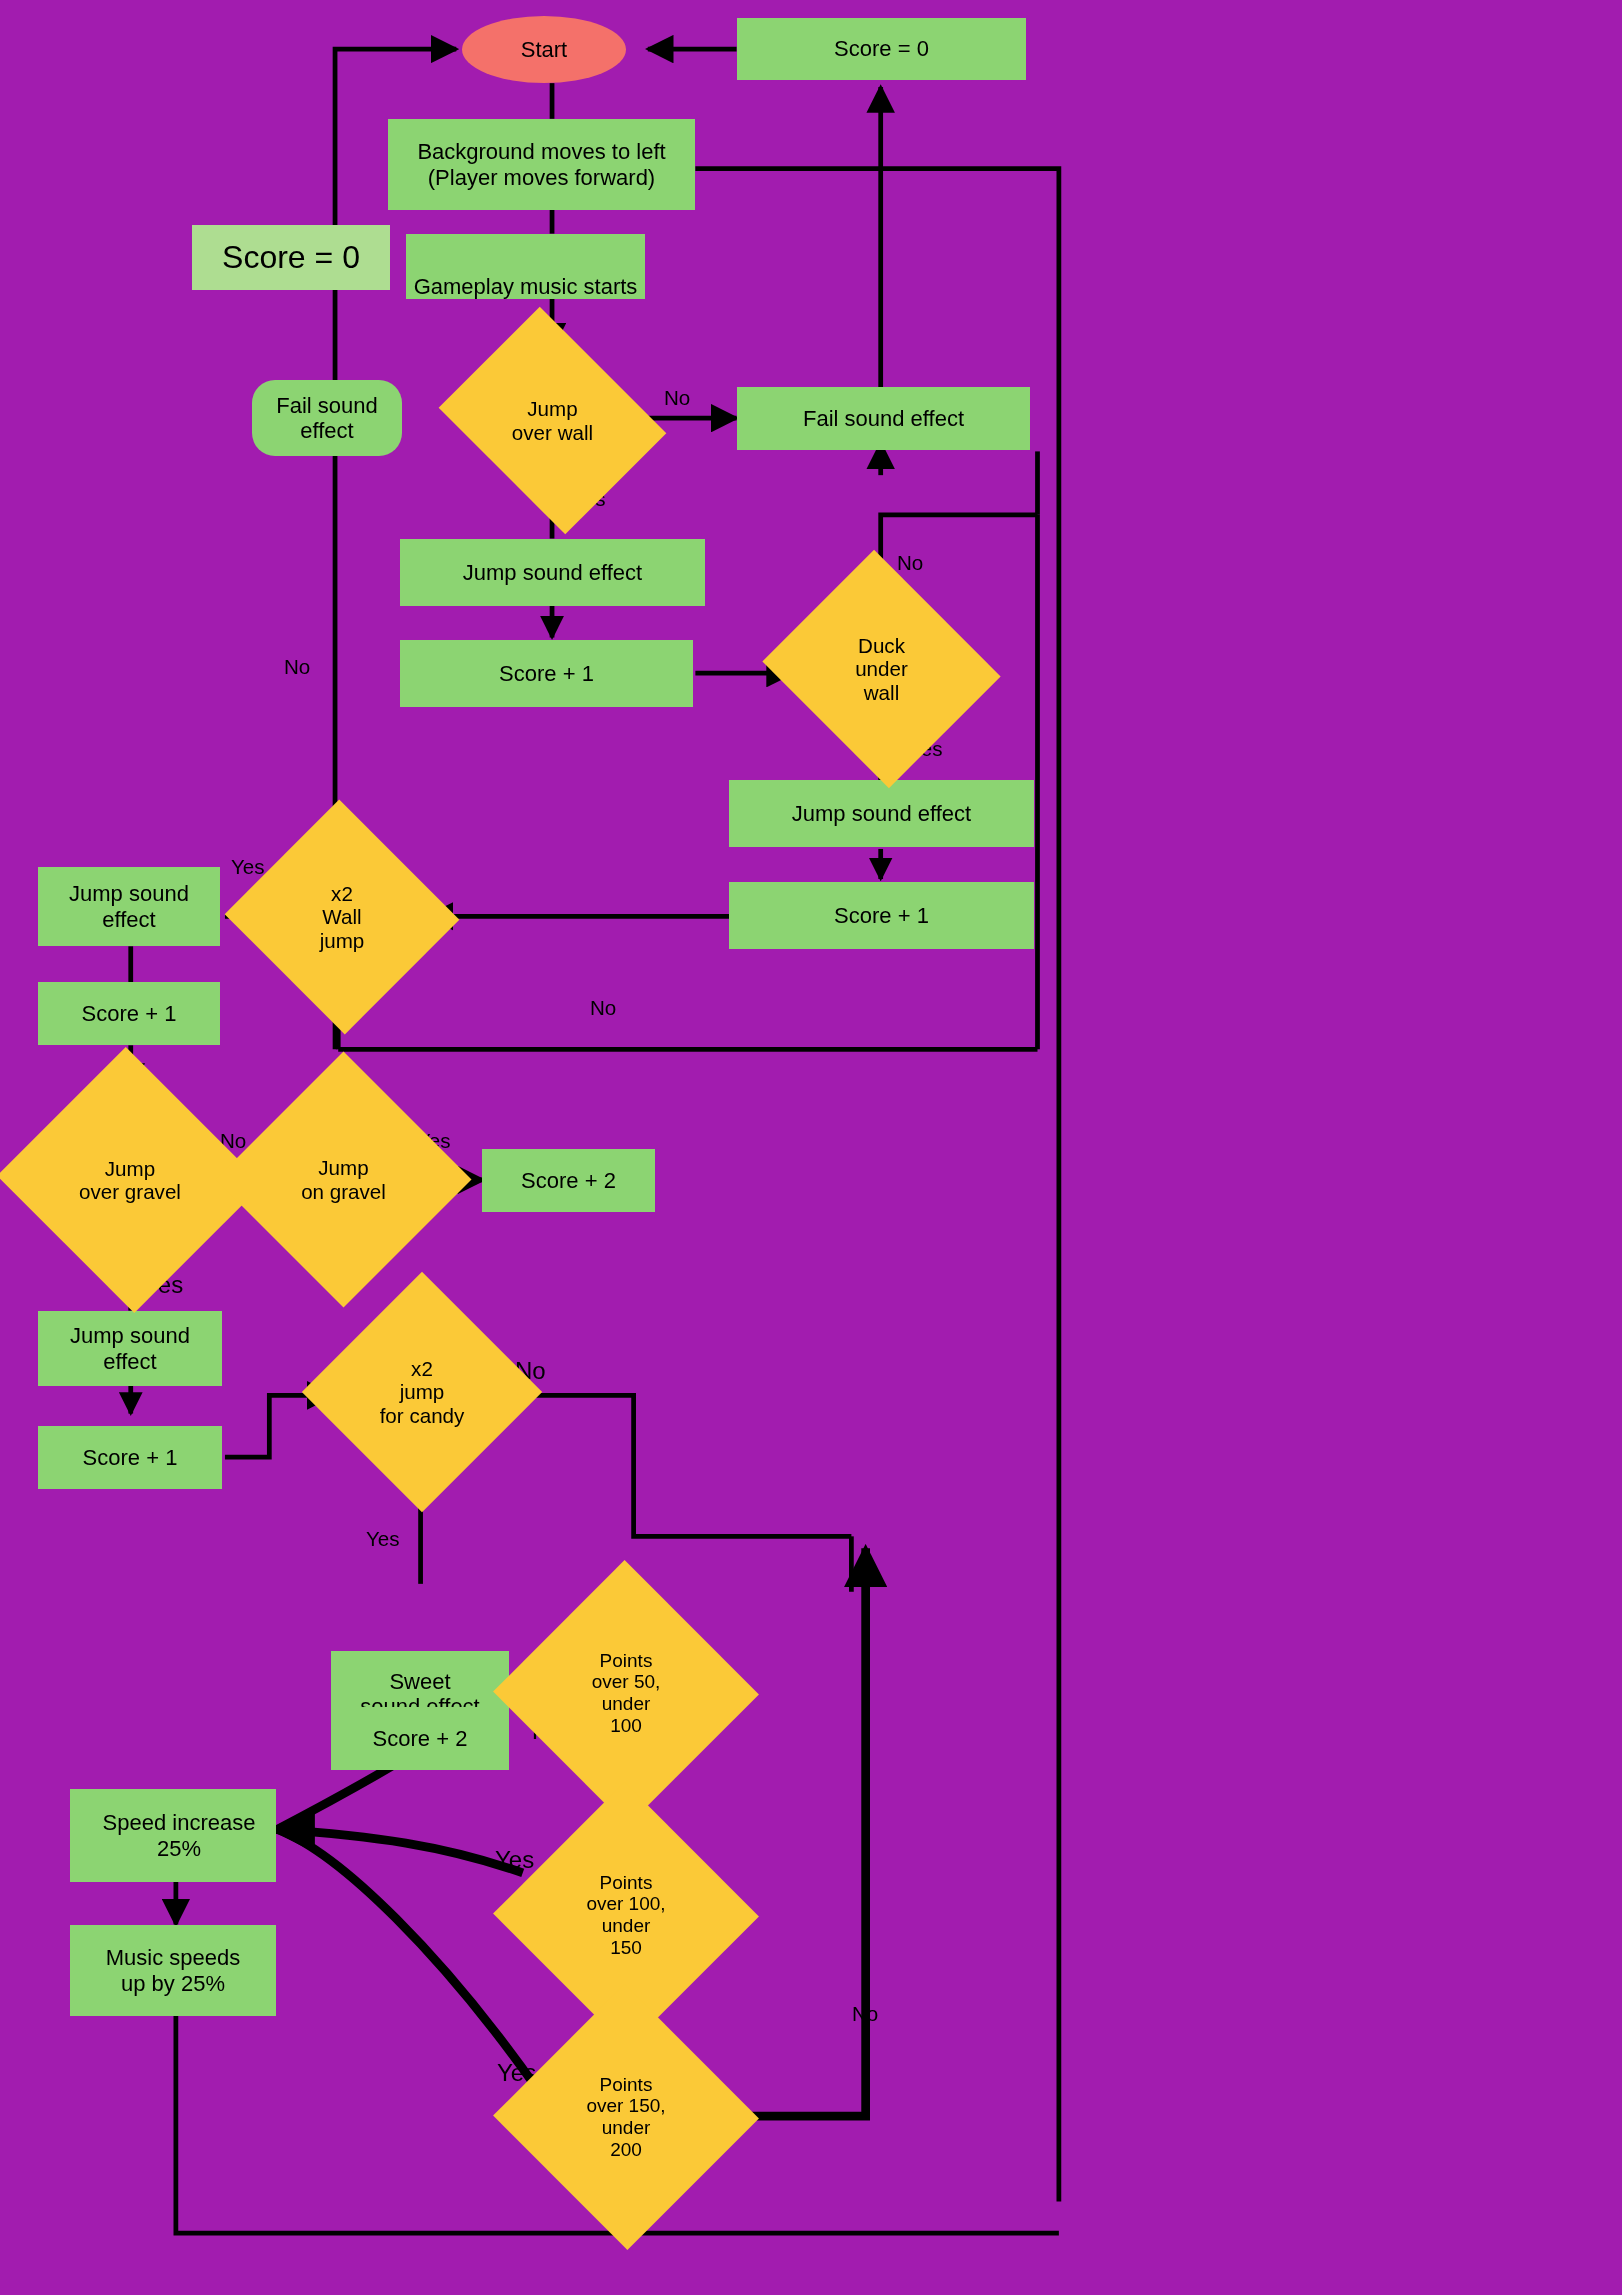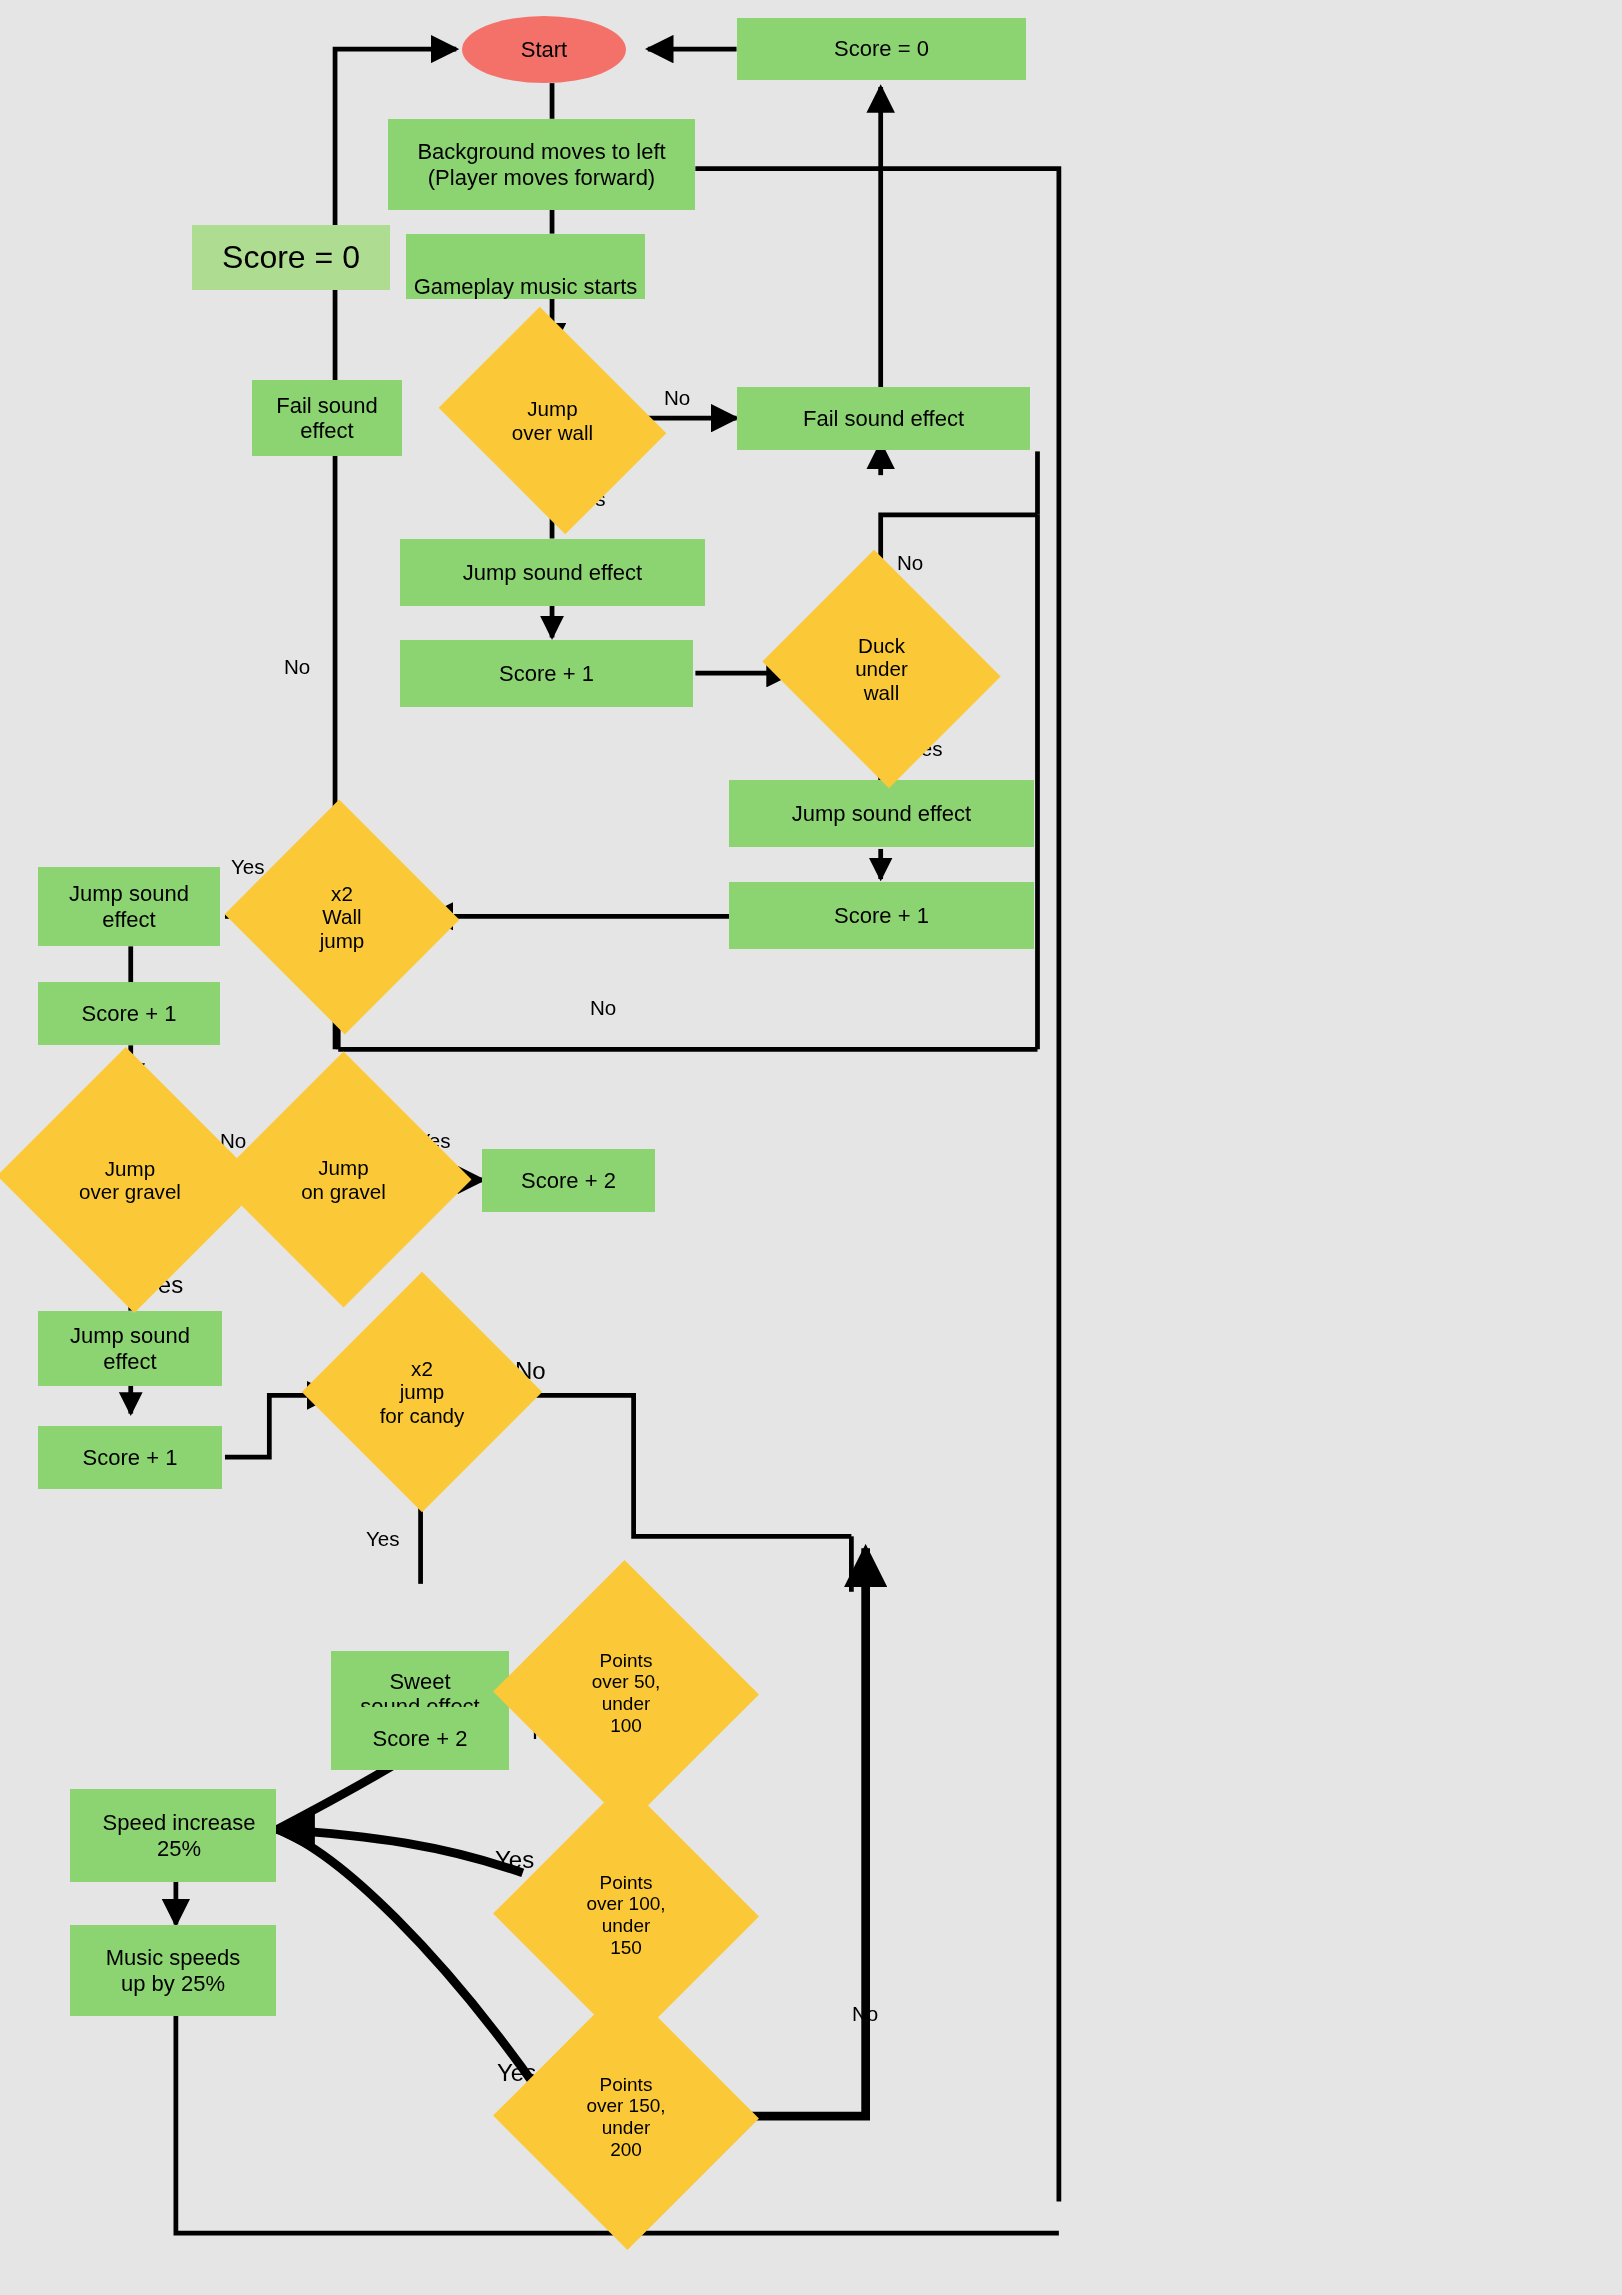--- a/index.html
+++ b/index.html
@@ -8,21 +8,21 @@
     padding: 0;
     background: #ffffff;
   }
   body {
     font-family: "Liberation Sans", sans-serif;
   }
   #stage {
     position: relative;
     width: 1622px;
     height: 2295px;
-    background: #e5e5e5;
+    background: #a21caf;
     overflow: hidden;
   }
   #edges {
     position: absolute;
     left: 0; top: 0;
     width: 1622px;
     height: 2295px;
     pointer-events: none;
   }
   .node {
@@ -191,21 +191,21 @@
   </div>
 
   <div class="node proc-light" style="left:192px; top:225px; width:198px; height:65px;">
     <span>Score = 0</span>
   </div>
 
   <div class="node proc" style="left:406px; top:234px; width:239px; height:65px;align-items:flex-end;">
     <span>Gameplay music starts</span>
   </div>
 
-  <div class="node proc" style="left:252px; top:380px; width:150px; height:76px;">
+  <div class="node proc" style="left:252px; top:380px; width:150px; height:76px;border-radius:23px;">
     <span>Fail sound
 effect</span>
   </div>
 
   <div class="node decision" style="left:463px; top:349px; width:179px; height:143px;">
     <div class="diamond-shape"></div>
     <span class="dlabel">Jump
 over wall</span>
   </div>
 

